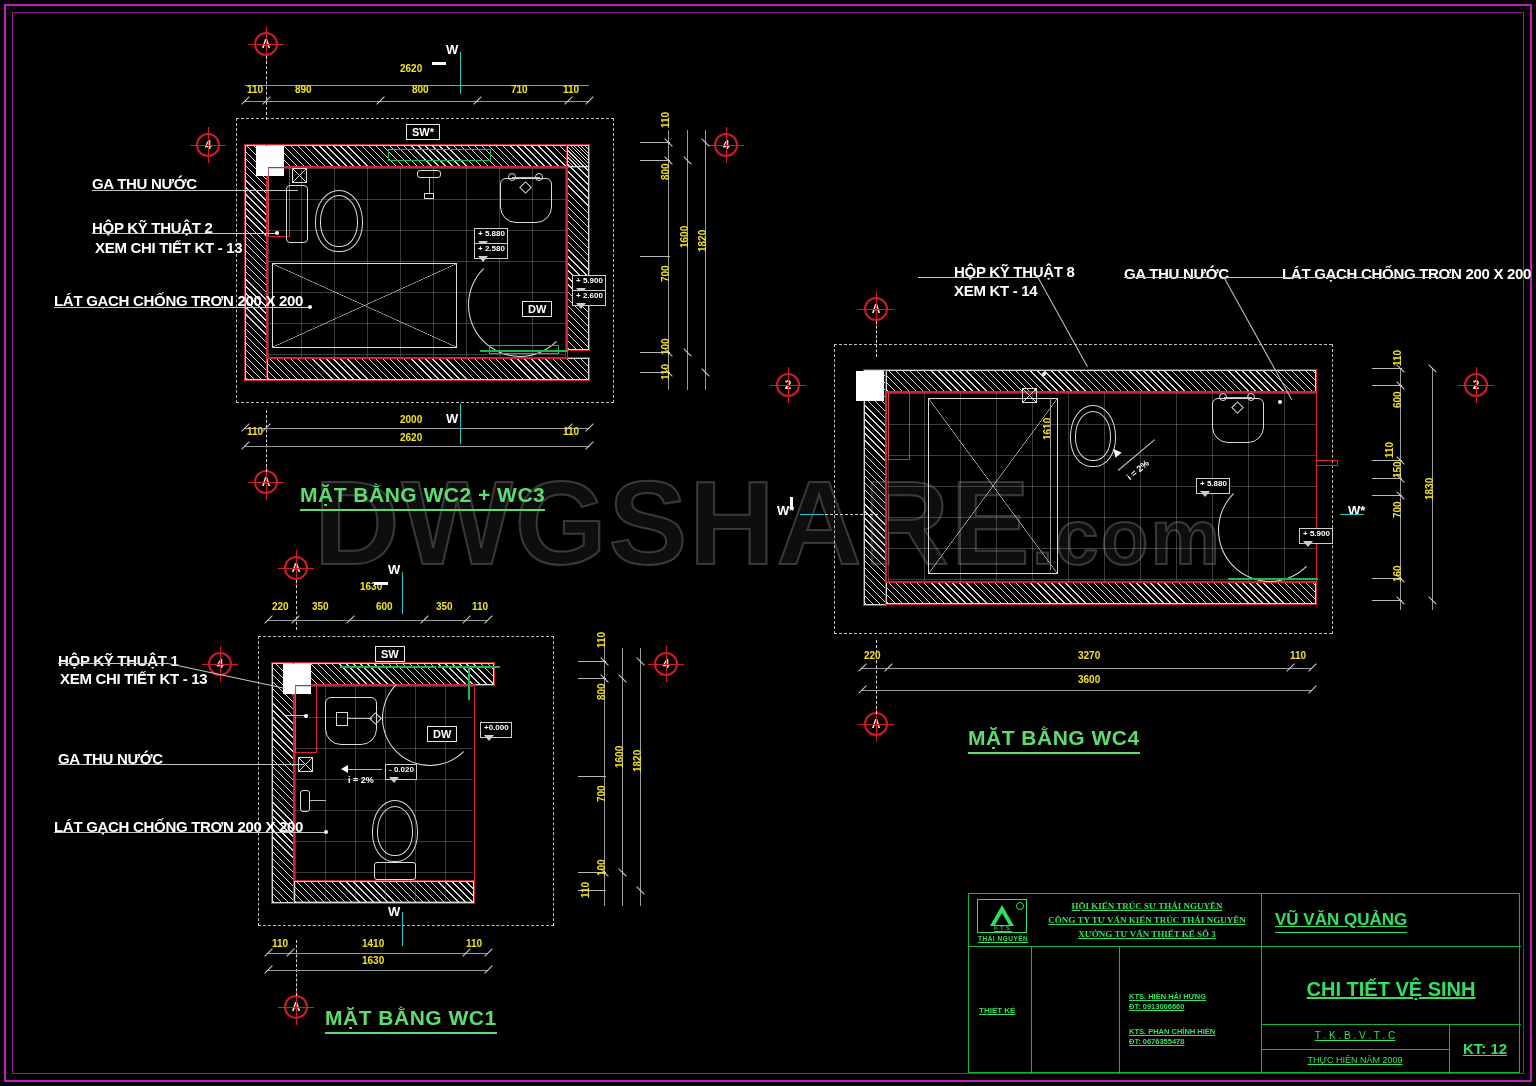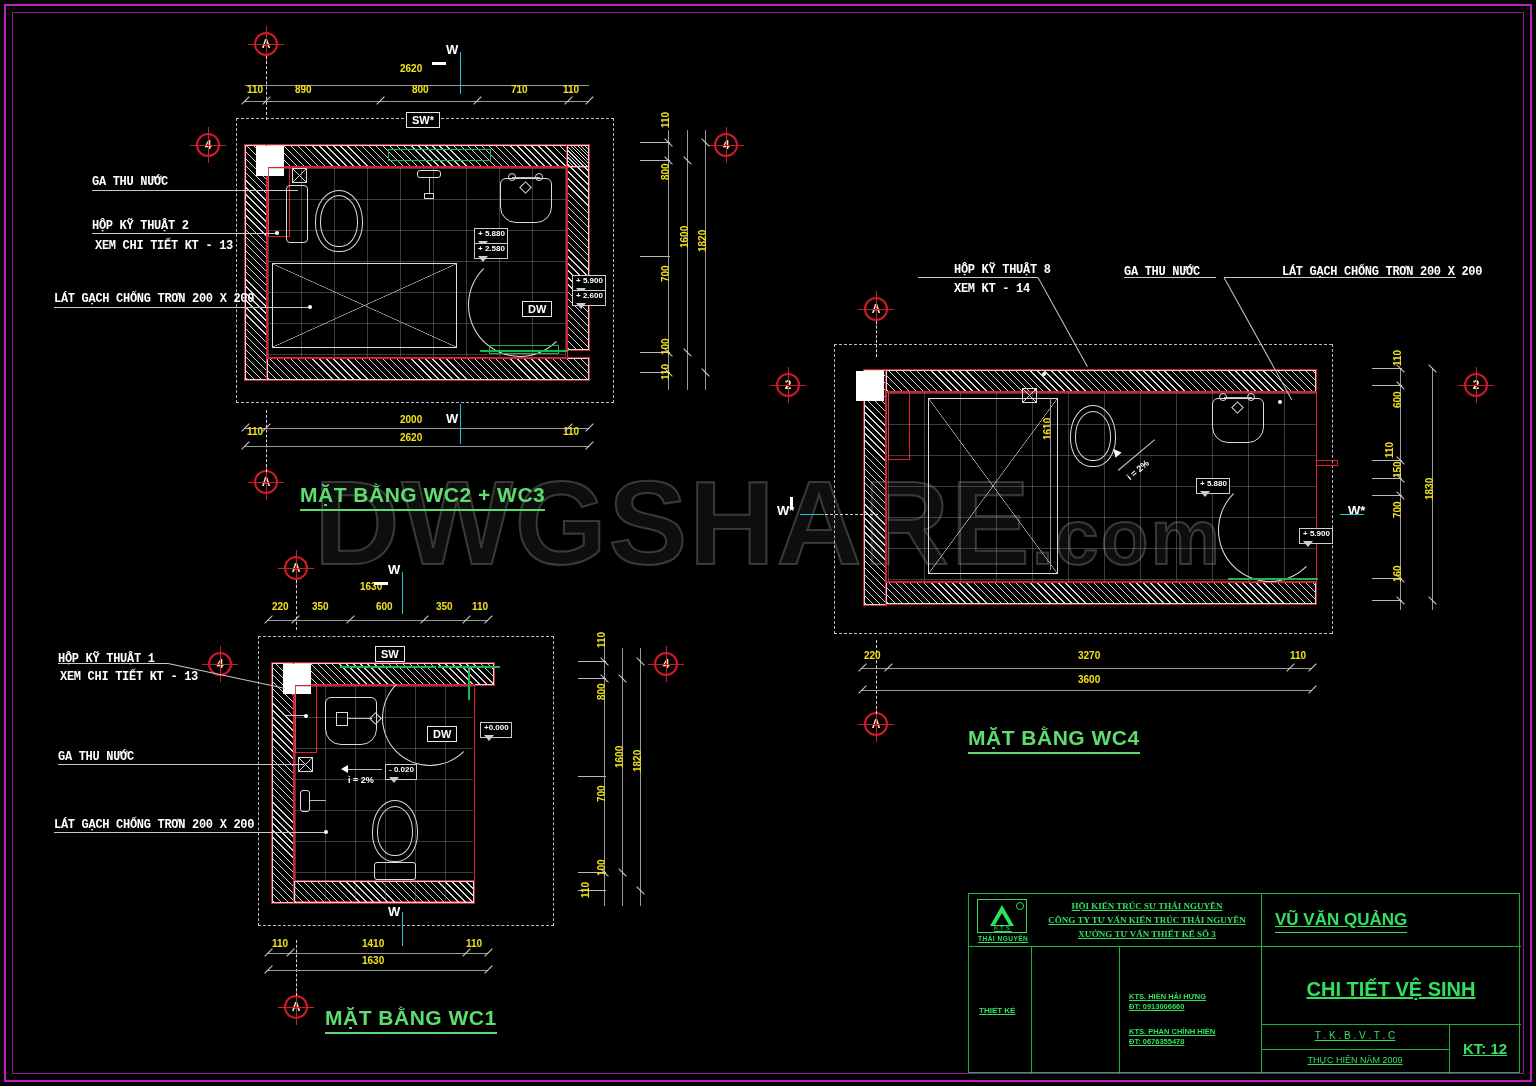--- a/index.html
+++ b/index.html
@@ -22,25 +22,25 @@
   .border-inner {
     position: absolute; left: 12px; top: 12px;
     width: 1512px; height: 1062px;
     border: 1px solid #8f1a8f;
   }
 
   
   .lbl {
     position: absolute;
     color: #ffffff;
-    font-size: 12px;
+    font-size: 15px;
     font-weight: bold;
     letter-spacing: -0.3px;
     white-space: nowrap;
-    font-family: Liberation Mono, monospace;
+    font-family: Liberation Sans, sans-serif;
   }
   .dim {
     position: absolute;
     color: #f2e21c;
     font-size: 10px;
     font-weight: bold;
     white-space: nowrap;
     font-family: "Liberation Sans", sans-serif;
   }
   .dim.v { transform-origin: left top; transform: rotate(-90deg); }
@@ -288,21 +288,21 @@
     <div class="sink" style="left:500px; top:178px; width:52px; height:45px;"></div>
     <div class="fx fx-r" style="left:508px; top:173px; width:8px; height:8px;"></div>
     <div class="fx fx-r" style="left:535px; top:173px; width:8px; height:8px;"></div>
     <div class="hline" style="left:512px; top:177px; width:28px;"></div>
     <div class="fx" style="left:521px; top:183px; width:9px; height:9px; transform:rotate(45deg);"></div>
 
     <div class="fx" style="left:417px; top:170px; width:24px; height:8px; border-radius:3px;"></div>
     <div class="vline" style="left:429px; top:178px; height:16px;"></div>
     <div class="fx" style="left:424px; top:193px; width:10px; height:6px;"></div>
 
-    <div class="tag" style="left:406px; top:112px;">SW*</div>
+    <div class="tag" style="left:406px; top:124px;">SW*</div>
     <div class="green-box" style="left:388px; top:149px; width:103px; height:12px;"></div>
 
     <div class="tag" style="left:522px; top:301px;">DW</div>
     <div class="door-arc" style="left:468px; top:253px; width:104px; height:104px; border-bottom:1.5px solid #e2e2e2; border-left:1.5px solid #e2e2e2;"></div>
     <div class="green-line" style="left:480px; top:350px; width:88px;"></div>
     <div class="green-box" style="left:489px; top:345px; width:70px; height:9px;"></div>
 
     <div class="level" style="left:474px; top:228px;">
       <span>+ 5.880</span><span class="tri"></span>
     </div>

